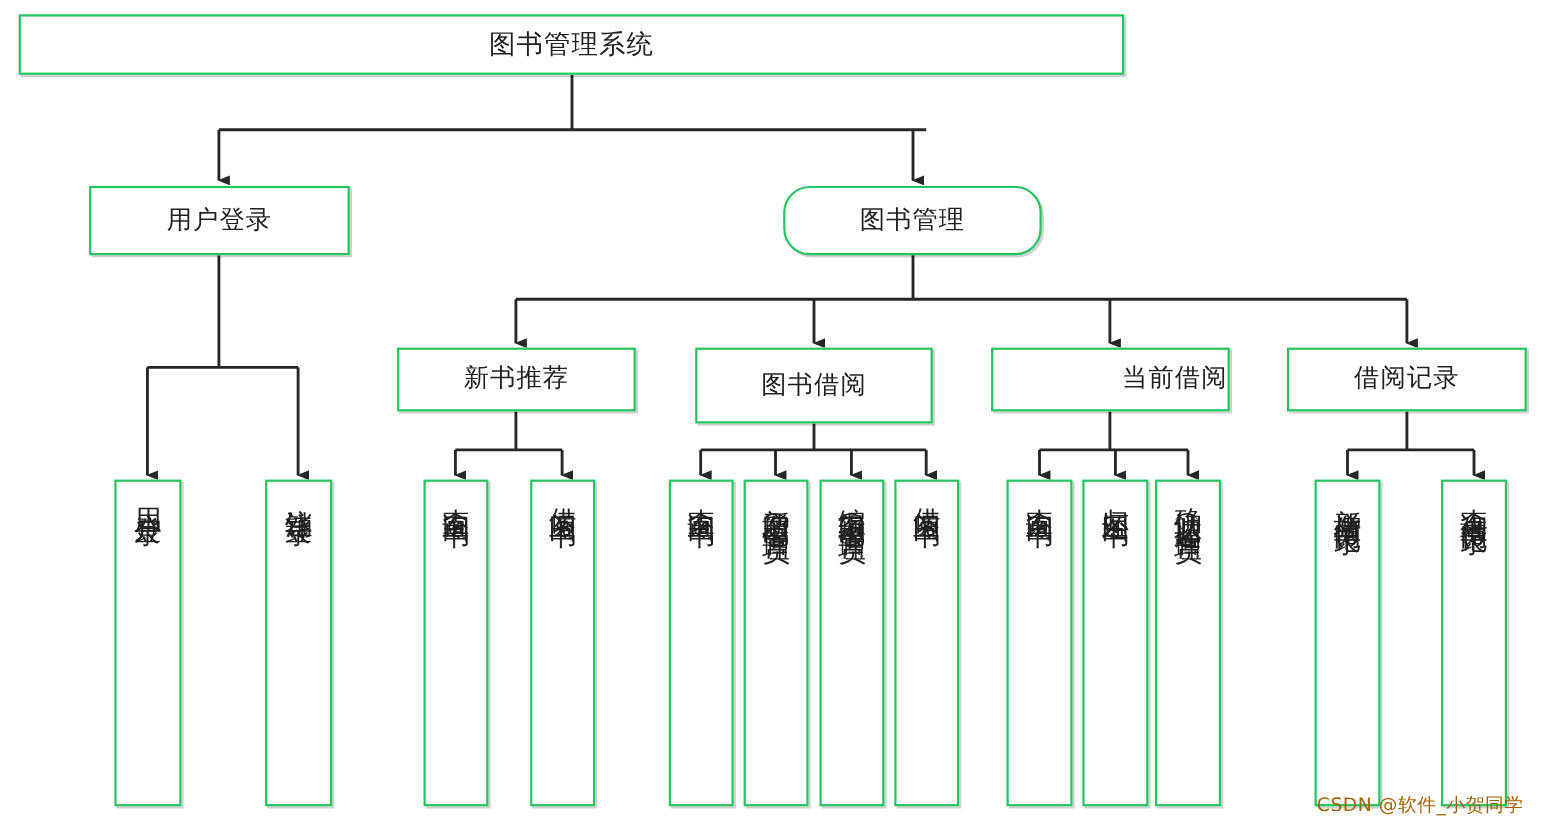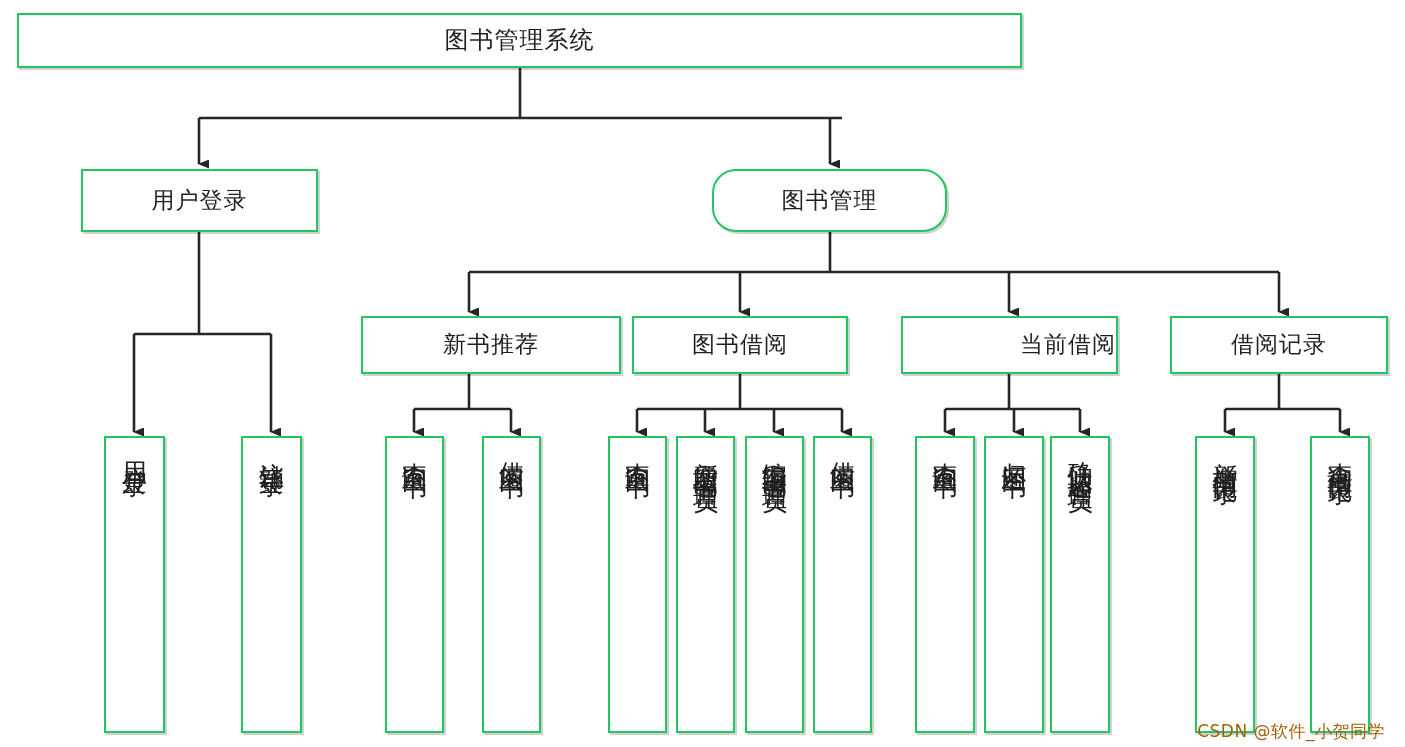--- a/index.html
+++ b/index.html
@@ -133,24 +133,24 @@
     <span class="label">图书管理系统</span>
   </div>
 
   <div class="node horiz" style="left:81px; top:169px; width:237px; height:63px;">
     <span class="label">用户登录</span>
   </div>
   <div class="node horiz" style="left:712px; top:169px; width:235px; height:63px;border-radius:24px;">
     <span class="label">图书管理</span>
   </div>
 
-  <div class="node horiz" style="left:361px; top:316px; width:260px; height:58px;">
+  <div class="node horiz" style="left:361px; top:316px; width:217px; height:58px;">
     <span class="label">新书推荐</span>
   </div>
-  <div class="node horiz" style="left:632px; top:316px; width:216px; height:58px;align-items:center;">
+  <div class="node horiz" style="left:632px; top:316px; width:216px; height:69px;align-items:center;">
     <span class="label">图书借阅</span>
   </div>
   <div class="node horiz" style="left:901px; top:316px; width:217px; height:58px;justify-content:flex-end;">
     <span class="label">当前借阅</span>
   </div>
   <div class="node horiz" style="left:1170px; top:316px; width:218px; height:58px;">
     <span class="label">借阅记录</span>
   </div>
 
   <div class="node vert" style="left:104px; top:436px; width:61px; height:297px;">

